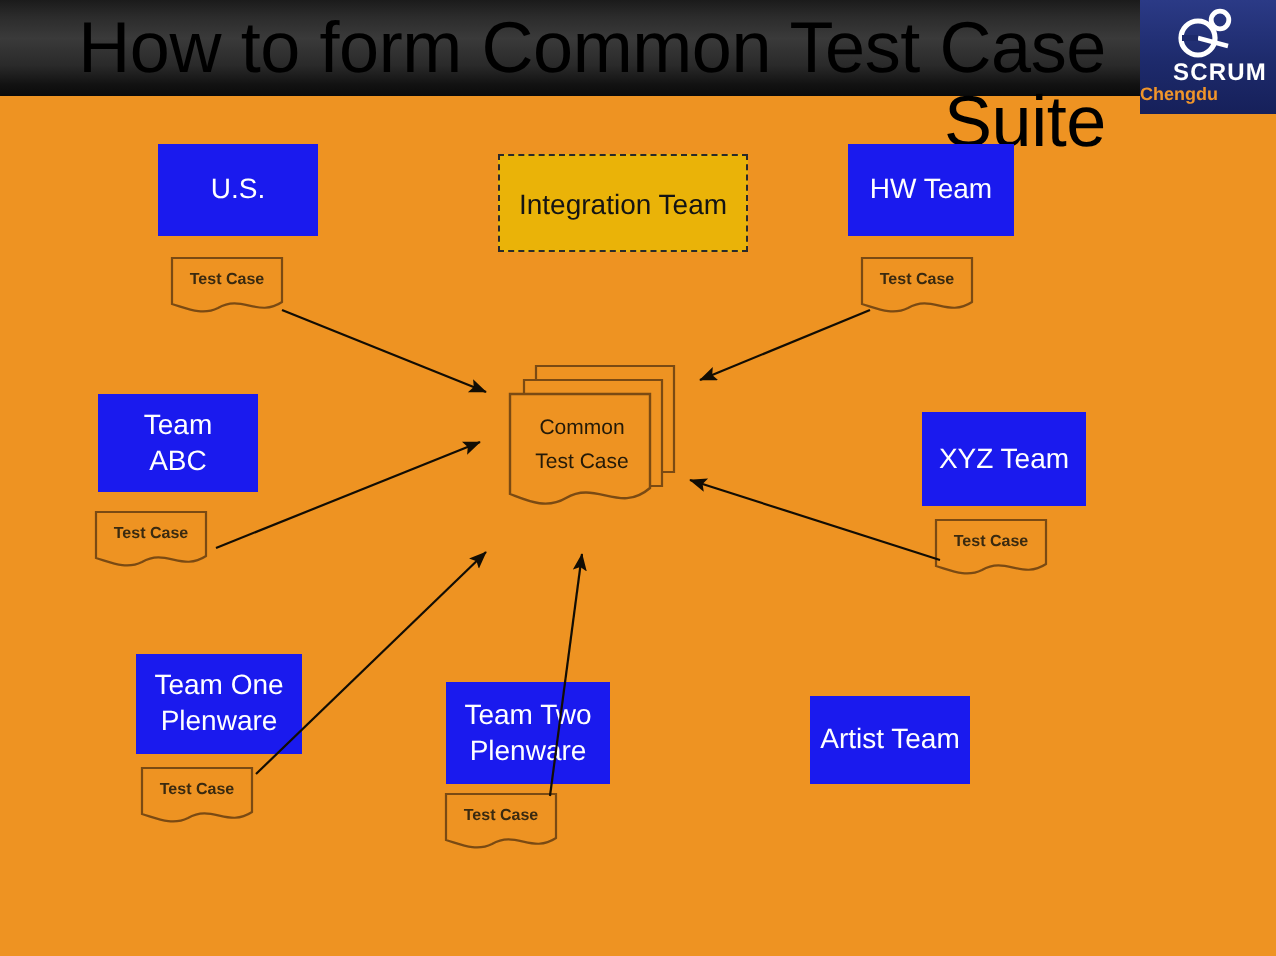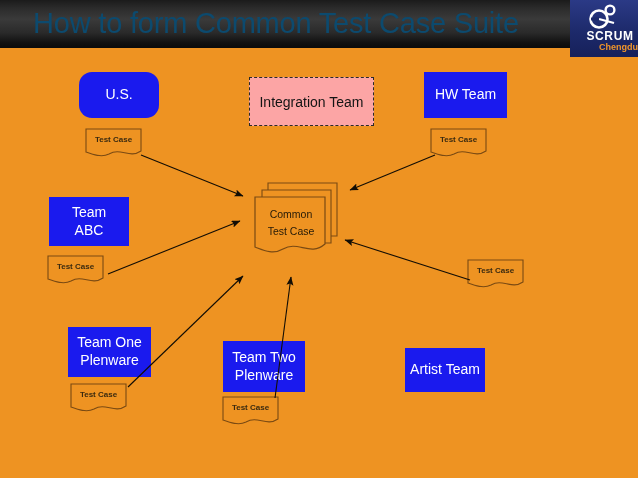--- a/index.html
+++ b/index.html
@@ -28,26 +28,27 @@
     background: linear-gradient(to bottom,
         #1b1b1b 0%, #2c2c2c 18%, #3a3a3a 40%,
         #2a2a2a 68%, #121212 88%, #0a0a0a 100%);
     z-index: 2;
   }
   #title {
     position: absolute;
     left: 33px;
     top: 5px;
     width: 520px;
-    font-size: 29px;
+    font-size: 36px;
     line-height: 37px;
-    color: #0c4a6e;
+    color: #000000;
     letter-spacing: -0.2px;
     z-index: 3;
     pointer-events: none;
+    text-align: right;
   }
   #logo {
     position: absolute;
     right: 0; top: 0;
     width: 68px; height: 57px;
     background: linear-gradient(to bottom, #2b3a86 0%, #1d2a6b 55%, #16205a 100%);
     z-index: 6;
     overflow: hidden;
   }
   #logo .glyph {
@@ -61,42 +62,42 @@
     text-align: center;
     color: #ffffff;
     font-size: 12px;
     font-weight: bold;
     letter-spacing: 0.6px;
     margin-left: 12px;
   }
   #logo .chengdu {
     position: absolute;
     left: 0; right: 0; top: 42px;
-    text-align: right;
+    text-align: left;
     color: #f0952a;
     font-size: 9px;
     font-weight: bold;
   }
   
   .team-box {
     position: absolute;
     background: #1a1aee;
     color: #ffffff;
     display: flex;
     flex-direction: column;
     align-items: center;
     justify-content: center;
     text-align: center;
     z-index: 4;
     line-height: 1.28;
   }
   .team-box .ln { display: block; }
   .integration-box {
     position: absolute;
-    background: #fca5a5;
+    background: #eab308;
     border: 1px dashed #2a2a2a;
     color: #141414;
     display: flex;
     align-items: center;
     justify-content: center;
     font-size: 14px;
     z-index: 4;
   }
   .doc {
     position: absolute;
@@ -182,37 +183,40 @@
 
     <g>
       <path d="M128,387 L243,276" stroke="#120d04" stroke-width="1.1" fill="none" marker-end="url(#ah)"></path>
     </g>
 
     <g>
       <path d="M275,398 L291,277" stroke="#120d04" stroke-width="1.1" fill="none" marker-end="url(#ah)"></path>
     </g>
   </svg>
 
-  <div class="team-box" style="left:79px; top:72px; width:80px; height:46px; font-size:14px;border-radius:13px;">
+  <div class="team-box" style="left:79px; top:72px; width:80px; height:46px; font-size:14px;">
     <span class="ln">U.S.</span>
   </div>
 
   <div class="integration-box" style="left:249px; top:77px; width:123px; height:47px;">
     <span>Integration Team</span>
   </div>
 
   <div class="team-box" style="left:424px; top:72px; width:83px; height:46px; font-size:14px;">
     <span class="ln">HW Team</span>
   </div>
 
   <div class="team-box" style="left:49px; top:197px; width:80px; height:49px; font-size:14px;">
     <span class="ln">Team</span>
     <span class="ln">ABC</span>
   </div>
 
+  <div class="team-box" style="left:461px; top:206px; width:82px; height:47px; font-size:14px;">
+    <span class="ln">XYZ Team</span>
+  </div>
 
   <div class="team-box" style="left:68px; top:327px; width:83px; height:50px; font-size:14px;">
     <span class="ln">Team One</span>
     <span class="ln">Plenware</span>
   </div>
 
   <div class="team-box" style="left:223px; top:341px; width:82px; height:51px; font-size:14px;text-align:center;">
     <span class="ln">Team Two</span>
     <span class="ln">Plenware</span>
   </div>

